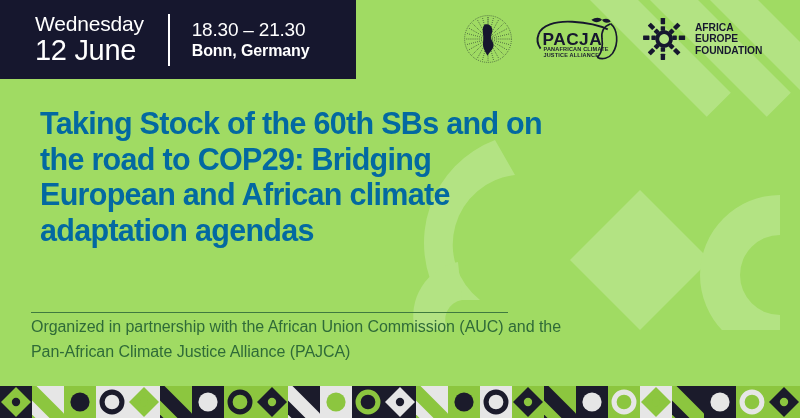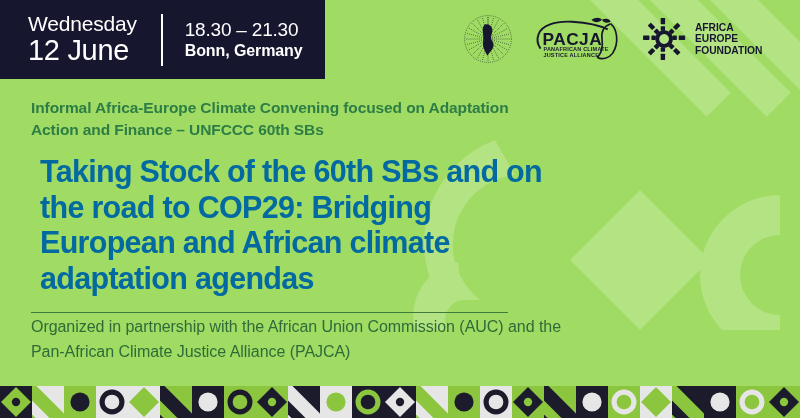--- a/index.html
+++ b/index.html
@@ -24,27 +24,27 @@
     width: 420px;
     height: 330px;
     pointer-events: none;
   }
 
   
   .header-bar {
     position: absolute;
     left: 0;
     top: 0;
-    width: 325px;
+    width: 356px;
     height: 79px;
     background: #16172e;
     display: flex;
     align-items: center;
     box-sizing: border-box;
-    padding-left: 28px;
+    padding-left: 35px;
   }
   .date-block {
     display: flex;
     flex-direction: column;
     justify-content: center;
     line-height: 1.08;
   }
   .date-weekday {
     color: #ffffff;
     font-size: 21px;
@@ -269,21 +269,20 @@
           <path d="M45 27 A18 18 0 1 1 44.99 27 Z M45 35 A10 10 0 1 0 45.01 35 Z" fill-rule="evenodd"></path>
         </g>
         <text x="108" y="28" font-family="'Liberation Sans', sans-serif" font-size="21" font-weight="700" fill="#16172e">AFRICA</text>
         <text x="108" y="52" font-family="'Liberation Sans', sans-serif" font-size="21" font-weight="700" fill="#16172e">EUROPE</text>
         <text x="108" y="76" font-family="'Liberation Sans', sans-serif" font-size="21" font-weight="700" fill="#16172e">FOUNDATION</text>
       </svg>
     </div>
   </div>
 
   <div class="content">
-    <p class="eyebrow">Informal Africa-Europe Climate Convening focused on Adaptation Action and Finance – UNFCCC 60th SBs</p>
     <h1 class="headline">Taking Stock of the 60th SBs and on the road to COP29: Bridging European and African climate adaptation agendas</h1>
   </div>
 
   <div class="rule"></div>
 
   <div class="footnote">Organized in partnership with the African Union Commission (AUC) and the Pan-African Climate Justice Alliance (PAJCA)</div>
 
   <svg class="pattern" viewBox="0 0 800 32" preserveAspectRatio="none" aria-hidden="true">
       <g transform="translate(0,0)">
         <rect width="32" height="32" fill="#1b1b2b"></rect>

